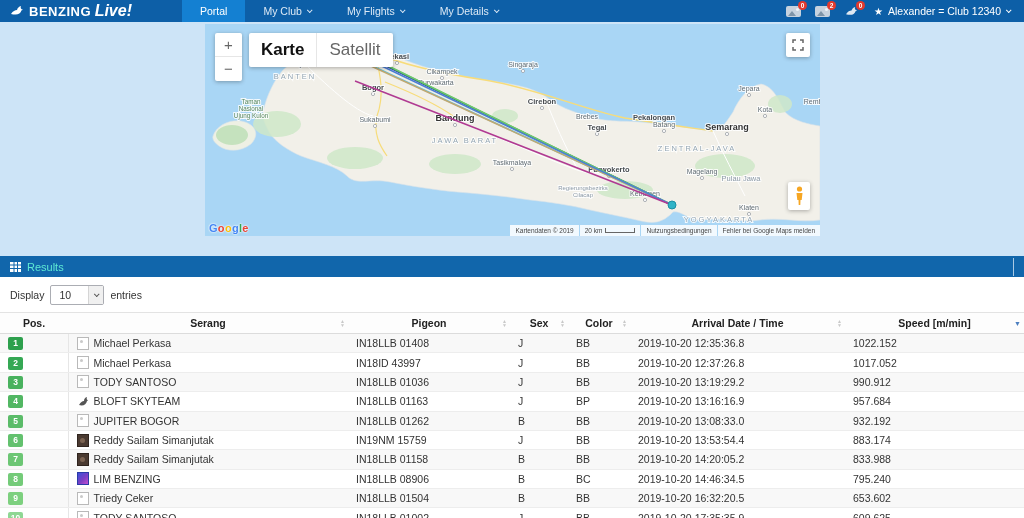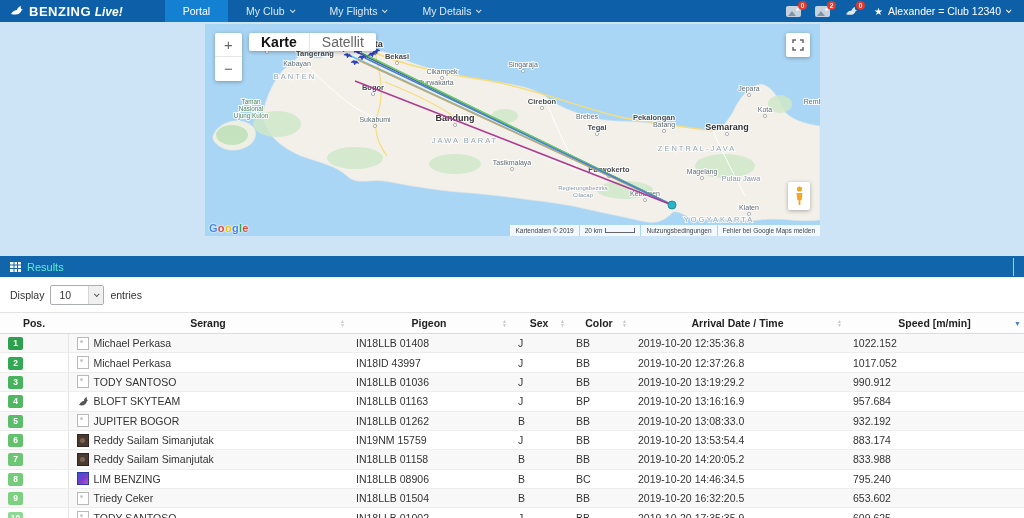--- a/index.html
+++ b/index.html
@@ -3,22 +3,22 @@
 <meta charset="utf-8">
 <style>
   * { margin:0; padding:0; box-sizing:border-box; }
   html,body { width:1024px; height:518px; overflow:hidden; background:#fff;
     font-family:"Liberation Sans", sans-serif; }
 
   
   .navbar { height:22px; background:#0d5fa7; display:flex; align-items:stretch; color:#fff; }
   .brand { display:flex; align-items:center; gap:5px; padding:0 14px 0 10px; font-size:13px; }
   .brand b { font-weight:bold; letter-spacing:.5px; }
-  .brand i { font-style:italic; font-weight:bold; font-size:12px; }
-  .nav-menu { display:flex; align-items:stretch; margin-left:28px; }
+  .brand i { font-style:italic; font-weight:bold; font-size:16px; }
+  .nav-menu { display:flex; align-items:stretch; margin-left:36px; }
   .nav-item { display:flex; align-items:center; gap:5px; padding:0 18px; font-size:10.5px; color:#dce9f5; cursor:pointer; }
   .nav-item.active { background:#1480d2; color:#fff; }
   .chev { width:4px; height:4px; border-right:1.2px solid currentColor; border-bottom:1.2px solid currentColor; transform:rotate(45deg) translateY(-1px); }
   .nav-right { margin-left:auto; display:flex; align-items:center; gap:14px; padding-right:14px; }
   .notif { position:relative; width:16px; height:12px; }
   .notif .ic { width:15px; height:11px; background:#c6d2de; border-radius:2px; position:absolute; bottom:0; left:0; overflow:hidden; }
   .notif .ic:before { content:""; position:absolute; left:2px; bottom:1px; border-left:4px solid transparent; border-right:4px solid transparent; border-bottom:5px solid #7e94a8; }
   .notif .ic:after { content:""; position:absolute; right:2px; top:2px; width:3px; height:3px; border-radius:50%; background:#eef3f8; }
   .notif .ic.bird { background:transparent; }
   .badge { position:absolute; top:-4px; right:-5px; min-width:9px; height:9px; border-radius:5px; background:#e23a2e; color:#fff; font-size:6.5px; line-height:9px; text-align:center; padding:0 1px; font-weight:bold; }
@@ -26,21 +26,21 @@
   .star { font-size:10px; color:#fff; }
 
   
   .map-section { height:234px; background:#cde4f7; position:relative; }
   .map-frame { position:absolute; left:205px; top:2px; width:615px; height:212px; background:#a9d6f5; overflow:hidden; cursor:grab; }
   .map-frame svg.basemap { position:absolute; left:0; top:0; }
   .gm-ctrl { position:absolute; background:#fff; border-radius:2px; box-shadow:0 1px 4px rgba(0,0,0,.3); z-index:5; }
   .zoom-ctrl { left:10px; top:9px; width:27px; }
   .zoom-btn { width:27px; height:24px; text-align:center; line-height:24px; font-size:15px; color:#666; cursor:pointer; }
   .zoom-btn:first-child { border-bottom:1px solid #e6e6e6; }
-  .maptype { left:44px; top:9px; height:18px; display:flex; align-items:stretch; font-size:14px; }
+  .maptype { left:44px; top:9px; height:34px; display:flex; align-items:stretch; font-size:17px; }
   .maptype .mt { display:flex; align-items:center; padding:0 12px; cursor:pointer; color:#666; }
   .maptype .mt.on { font-weight:bold; color:#111; }
   .maptype .mt + .mt { border-left:1px solid #e6e6e6; }
   .fs-ctrl { right:10px; top:9px; width:24px; height:24px; display:flex; align-items:center; justify-content:center; cursor:pointer; }
   .pegman { right:10px; bottom:26px; width:22px; height:28px; display:flex; align-items:center; justify-content:center; cursor:grab; }
   .glogo { position:absolute; left:4px; bottom:2px; font-size:11px; font-weight:bold; letter-spacing:.3px; text-shadow:0 0 2px #fff,0 0 2px #fff; z-index:4; }
   .attrbar { position:absolute; right:0; bottom:0; display:flex; align-items:stretch; z-index:4; font-size:6.5px; color:#444; }
   .attr-seg { background:rgba(255,255,255,.85); padding:2px 5px; margin-left:1px; display:flex; align-items:center; gap:3px; white-space:nowrap; }
   .scalebar { width:30px; height:5px; border-left:1px solid #666; border-right:1px solid #666; border-bottom:1px solid #666; }
 

